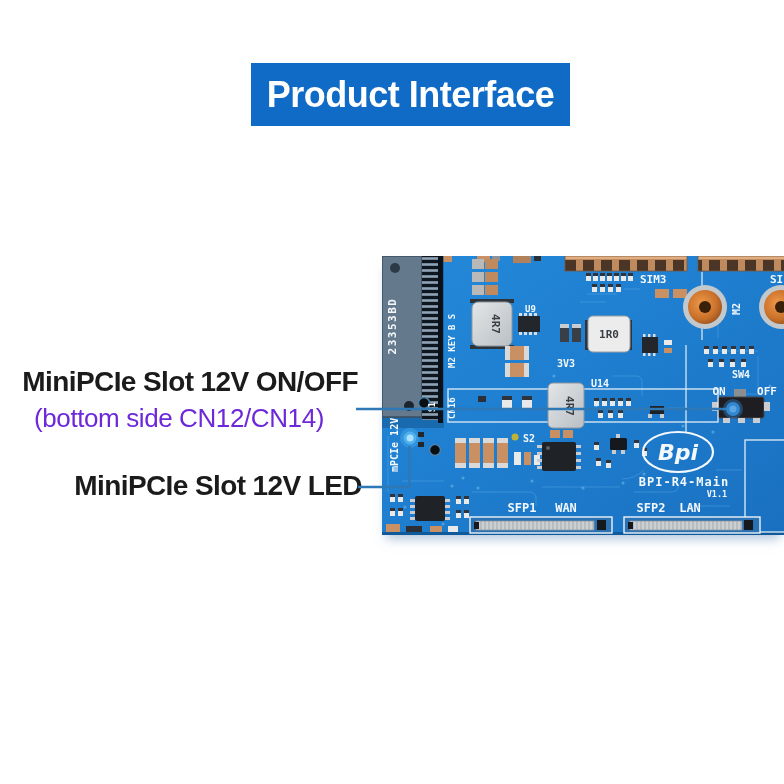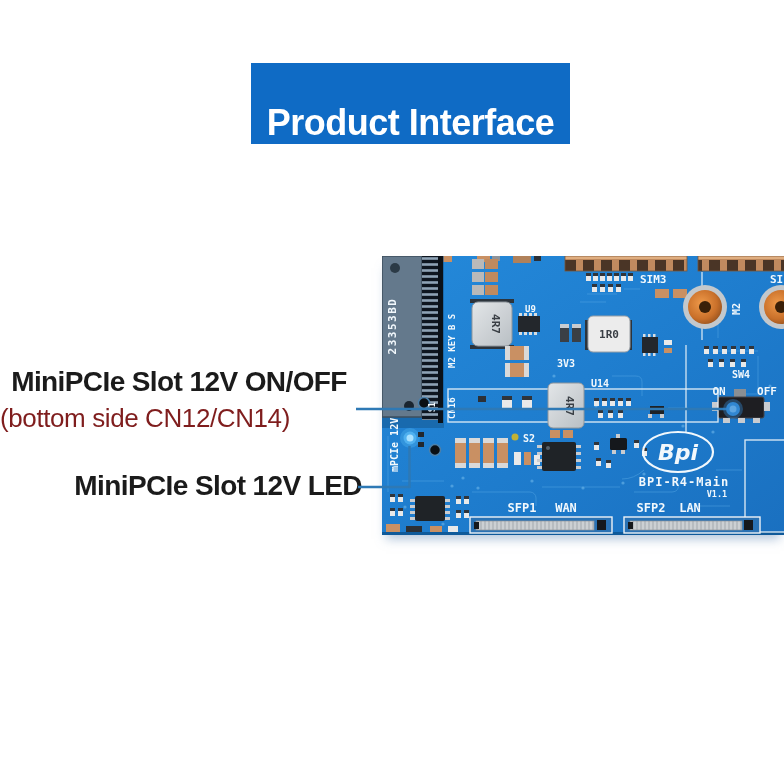--- a/index.html
+++ b/index.html
@@ -1,25 +1,25 @@
 <!DOCTYPE html>
 <html><head>
 <meta charset="utf-8">
 <style>
   html,body{margin:0;padding:0;background:#ffffff;}
   body{width:784px;height:784px;position:relative;overflow:hidden;
        font-family:"Liberation Sans",sans-serif;}
-  .banner{position:absolute;left:251px;top:63px;width:319px;height:81px;
-          display:flex;align-items:flex-end;justify-content:center;}
+  .banner{position:absolute;left:251px;top:63px;width:319px;height:63px;
+          display:flex;align-items:center;justify-content:center;}
   .banner span{color:#fff;font-size:36px;font-weight:700;letter-spacing:-0.5px;}
   .callouts{position:absolute;left:0;top:0;width:360px;}
-  .callout1{position:absolute;left:0;top:366px;width:358px;text-align:center;
+  .callout1{position:absolute;left:0;top:366px;width:358px;text-align:right;
             font-size:28px;font-weight:700;color:#1b1b1b;letter-spacing:-0.6px;white-space:nowrap;}
-  .callout1b{position:absolute;left:0;top:403px;width:358px;
-             font-size:26px;font-weight:400;color:#7f1d1d;letter-spacing:-0.4px;white-space:nowrap;}
+  .callout1b{position:absolute;left:0;top:403px;width:358px;text-align:center;
+             font-size:26px;font-weight:400;color:#6d28d9;letter-spacing:-0.4px;white-space:nowrap;}
   .callout2{position:absolute;left:0;top:470px;width:362px;text-align:right;
             font-size:28px;font-weight:700;color:#1b1b1b;letter-spacing:-0.6px;white-space:nowrap;}
   .leads{position:absolute;left:0;top:0;width:784px;height:784px;pointer-events:none;z-index:5;}
   .board-wrap{position:absolute;left:382px;top:256px;width:402px;height:279px;
               box-shadow:0 8px 10px -4px rgba(115,150,190,.55);}
   .board-wrap svg{display:block;}
   .silk{font-family:"DejaVu Sans Mono",monospace;font-weight:700;fill:#f2f8fc;}
   .dark-mark{font-family:"DejaVu Sans Mono",monospace;font-weight:700;fill:#3a3f45;}
 </style>
 </head>

